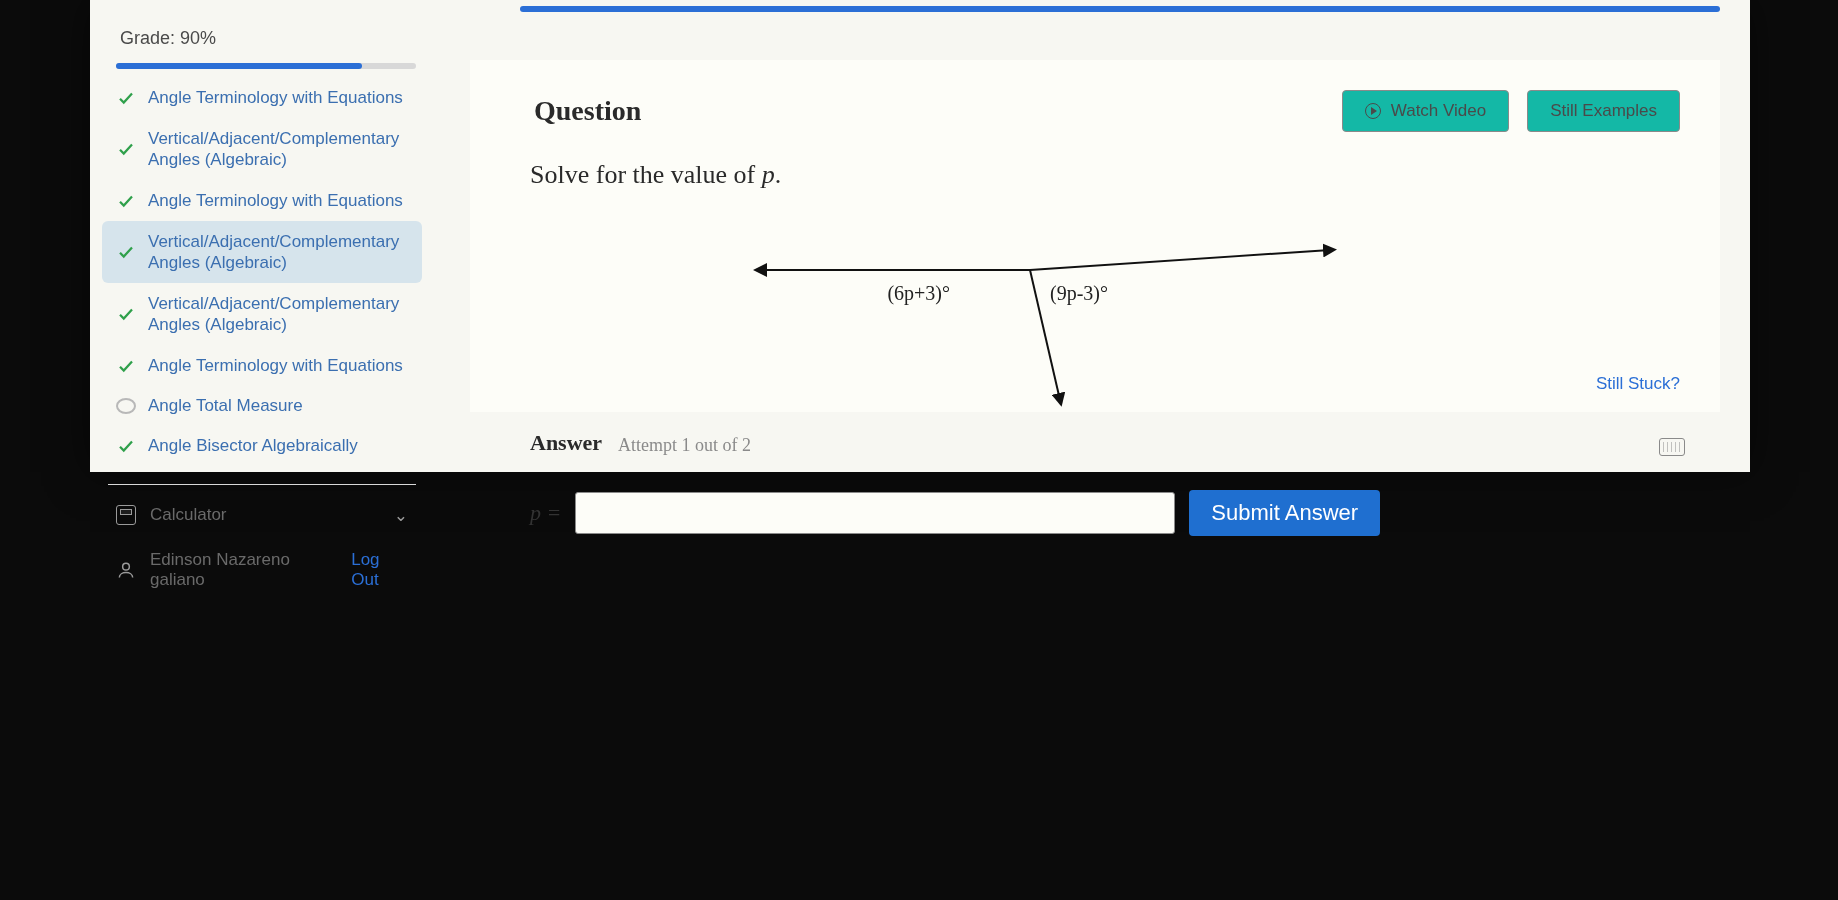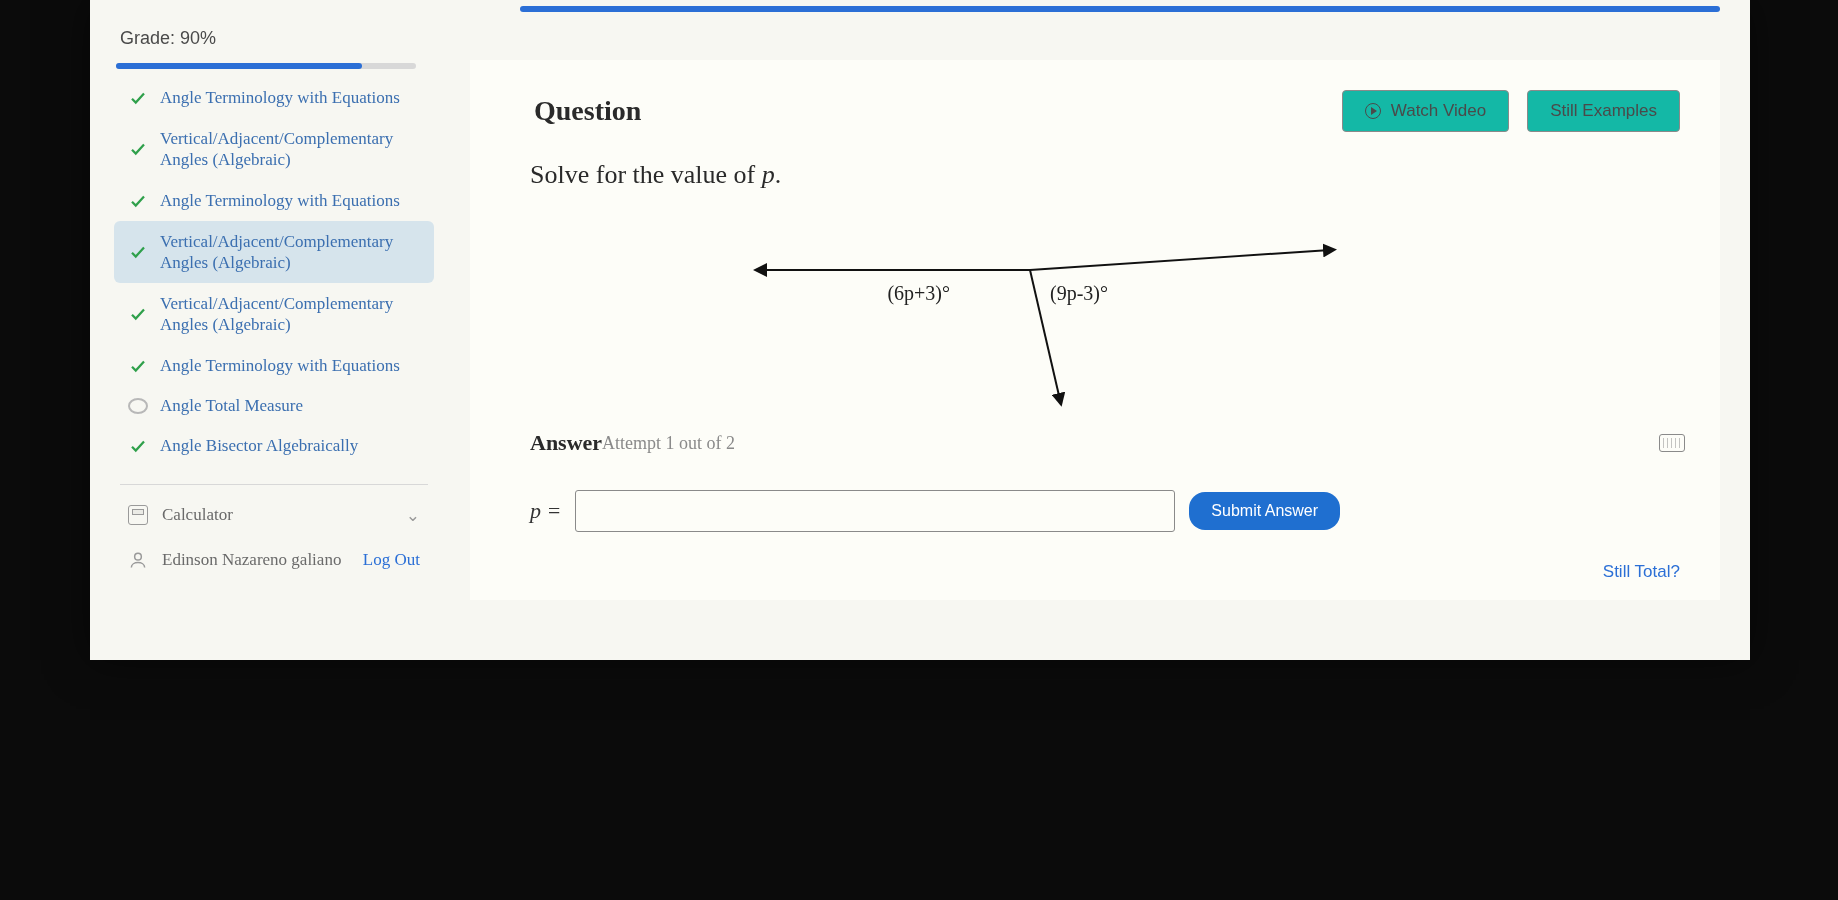--- a/index.html
+++ b/index.html
@@ -1,37 +1,37 @@
 <!DOCTYPE html>
 <html><head>
 <meta charset="utf-8">
 <style>
   * { box-sizing: border-box; margin: 0; padding: 0; }
   html, body { width: 1838px; height: 900px; font-family: "Segoe UI", Arial, sans-serif; background: #0b0b0b; }
   .screen {
     position: absolute;
     left: 90px; top: 0;
-    width: 1660px; height: 660px;
+    width: 1660px; height: 472px;
     background: #f7f7f2;
     box-shadow: 0 0 40px rgba(0,0,0,.5);
   }
   
   .top-left {
     position: absolute; left: 20px; top: 0; width: 340px;
   }
   .grade { font-size: 18px; color: #4a4a4a; padding: 28px 10px 14px 10px; }
   .pbar { position: relative; height: 6px; background: #d8d8d8; border-radius: 3px; width: 300px; margin-left: 6px; }
   .pbar .fill { position: absolute; left:0; top:0; bottom:0; width: 82%; background: #2b6fd6; border-radius: 3px; }
   .top-right-bar {
     position: absolute; left: 430px; right: 30px; top: 6px; height: 6px;
     background: #2b6fd6; border-radius: 3px;
   }
   
   .sidebar {
-    position: absolute; left: 24px; top: 78px; width: 320px; font-family: Liberation Serif, serif;
+    position: absolute; left: 12px; top: 78px; width: 320px;
   }
   .item {
     display: flex; align-items: center; gap: 12px;
     padding: 10px 14px; font-size: 17px; color: #3b6fb0;
     cursor: pointer;
   }
   .item.two-line span.lbl { line-height: 1.25; }
   .item .tick { width: 20px; height: 20px; flex: 0 0 20px; display:flex; align-items:center; justify-content:center; }
   .item .tick svg { width: 18px; height: 18px; stroke: #2fa04b; stroke-width: 3; fill: none; }
   .item.pending .tick { border: 2px solid #b8b8b8; border-radius: 50%; width: 16px; height: 16px; }
@@ -66,36 +66,36 @@
   .play-ico { width:16px; height:16px; border:1.5px solid #4a4a4a; border-radius:50%; display:flex; align-items:center; justify-content:center; }
   .play-ico::before { content:""; border-left:6px solid #4a4a4a; border-top:4px solid transparent; border-bottom:4px solid transparent; margin-left:2px; }
 
   .prompt { position:absolute; left:60px; top:100px; font-family: Georgia, serif; font-size:26px; color:#2a2a2a; }
   .prompt .it { font-style: italic; }
 
   .diagram { position:absolute; left: 160px; top: 150px; width: 780px; height: 200px; }
   .diagram svg { width:100%; height:100%; }
   .dlabel { font-family: Georgia, serif; font-size: 20px; fill:#222; }
 
-  .answer-row { position:absolute; left:60px; top:370px; right:35px; display:flex; align-items:center; }
+  .answer-row { position:absolute; left:60px; top:370px; right:35px; display:flex; align-items:flex-end; gap:16px; }
   .answer-row .aw { font-family: Georgia, serif; font-size:22px; font-weight:700; color:#2a2a2a; }
   .answer-row .att { font-family: Georgia, serif; font-size:18px; color:#8a8a8a; }
   .kbd-ico { margin-left:auto; width:26px; height:18px; border:1.5px solid #8a8a8a; border-radius:3px; position:relative; }
   .kbd-ico::before { content:""; position:absolute; left:3px; right:3px; top:3px; bottom:3px;
     background: repeating-linear-gradient(90deg,#8a8a8a 0 1px, transparent 1px 4px); opacity:.5; }
 
   .input-row { position:absolute; left:60px; top:430px; right:40px; display:flex; align-items:center; gap:14px; }
   .input-row .peq { font-family: Georgia, serif; font-size:22px; font-style:italic; color:#333; }
   .input-row input {
     flex: 0 0 600px; height:42px; border:1.5px solid #8a8a8a; background:#fdfdf8;
     font-size:20px; padding: 4px 10px; border-radius:3px;
   }
   .submit-btn {
-    background:#1f6fd0; color:#fff; border:none; padding:10px 22px; font-size:16px;
-    border-radius:16px; cursor:pointer;
+    background:#1f6fd0; color:#fff; border:none; padding:10px 22px; font-size:22px;
+    border-radius:4px; cursor:pointer;
   }
 
   .still-stuck {
     position:absolute; right:40px; bottom:18px; color:#2b6fd6; font-size:17px; cursor:pointer;
   }
 </style>
 </head>
 <body>
 
 <div class="screen">
@@ -233,16 +233,16 @@
     </div>
 
     <div class="input-row">
       <span class="peq">p =</span>
       <input type="text" value="" style="">
       <button class="submit-btn">
         <span>Submit Answer</span>
       </button>
     </div>
 
-    <div class="still-stuck">Still Total?</div>
+    <div class="still-stuck">Still Stuck?</div>
   </div>
 
 </div>
 
 </body></html>

